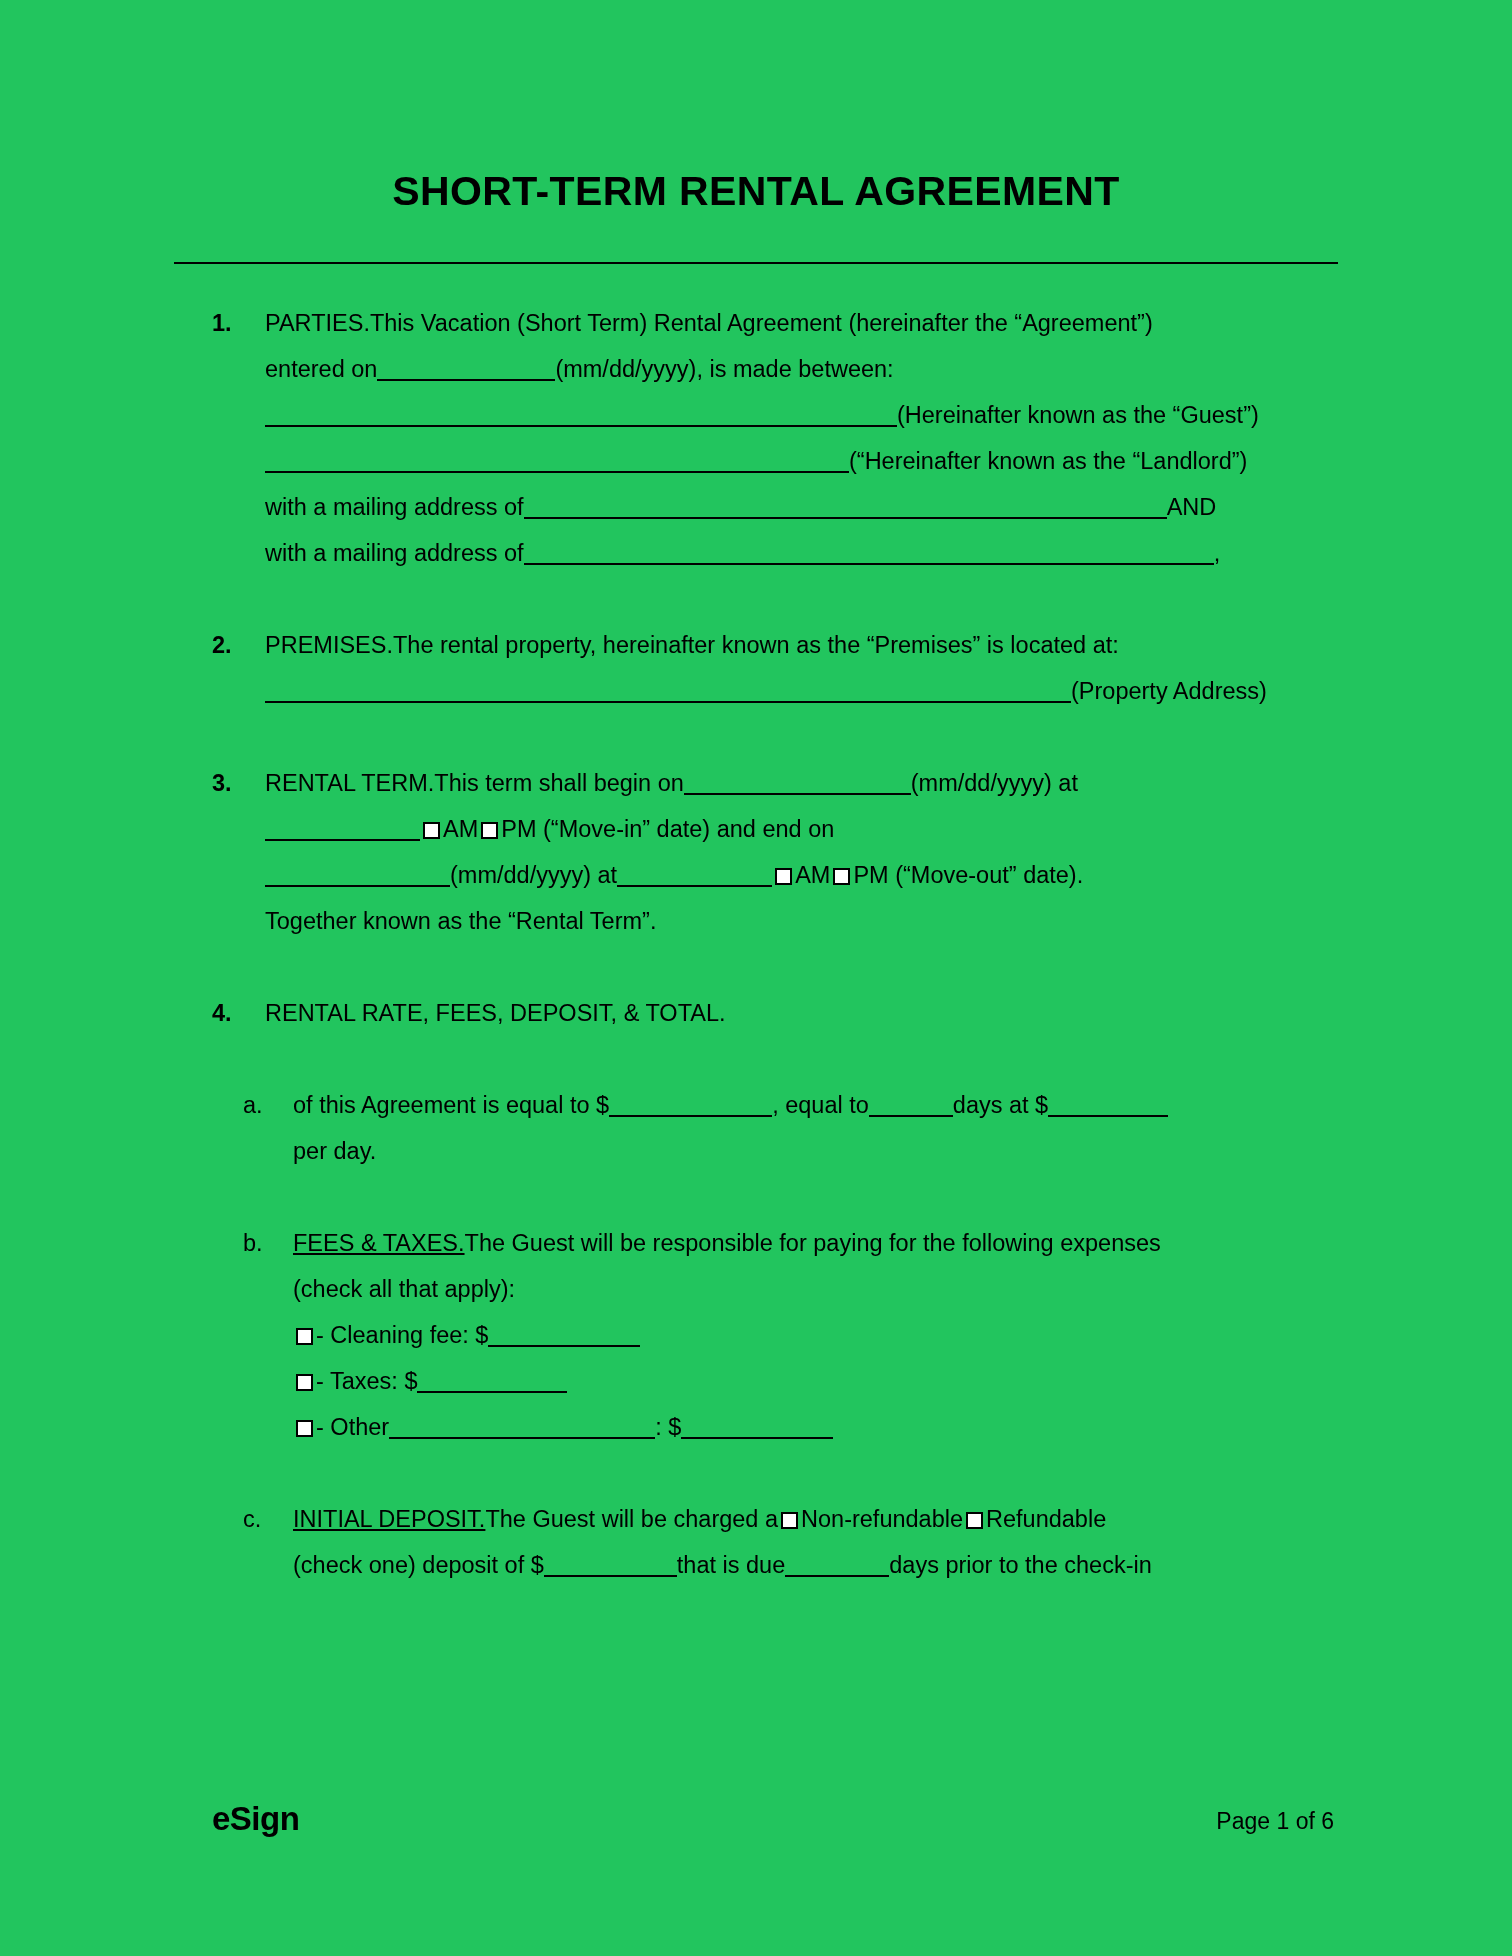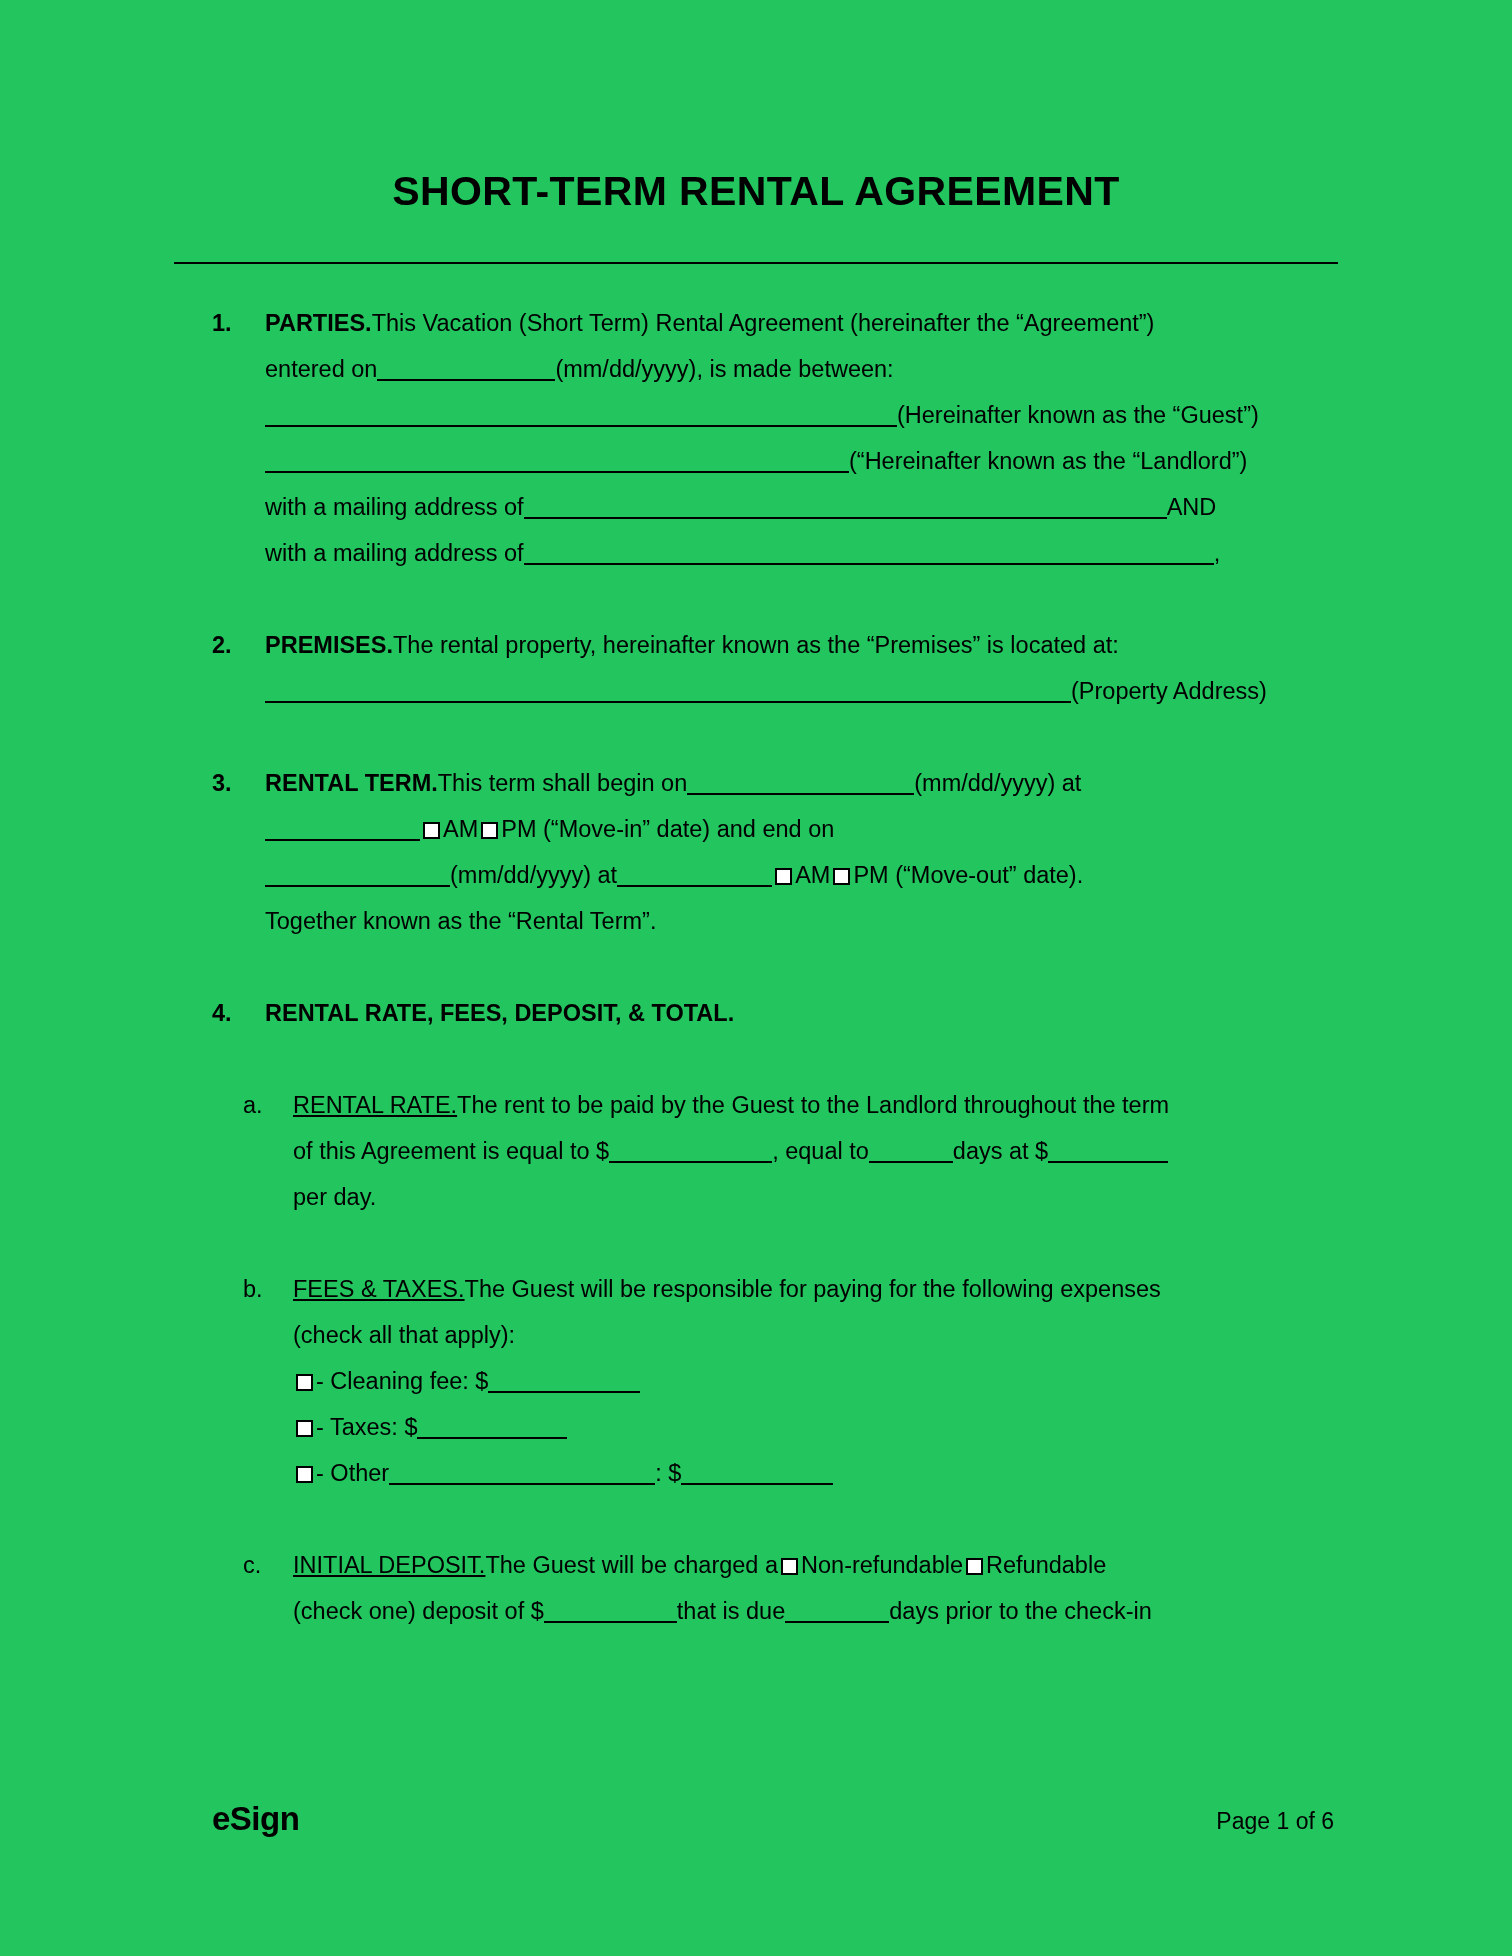--- a/index.html
+++ b/index.html
@@ -64,21 +64,21 @@
     text-align: left;
   }
   .clause .body-lines {
     display: block;
   }
   .line {
     white-space: nowrap;
     height: 46px;
     line-height: 46px;
   }
-  b.hd { font-weight: bold; text-align: right; }
+  b.hd { font-weight: normal; text-align: right; }
   u.hd { text-decoration: underline; }
 
   
   .fill {
     display: inline-block;
     border-bottom: 2px solid #000;
     vertical-align: -4px;
     height: 20px;
   }
 
@@ -164,21 +164,20 @@
       <div class="clause">
         <span class="num">4.</span>
         <div class="body-lines">
           <div class="line"><b class="hd">RENTAL RATE, FEES, DEPOSIT, &amp; TOTAL.</b></div>
         </div>
       </div>
       <div class="gap-md"></div>
       <div class="sub">
         <span class="let">a.</span>
         <div class="body-lines">
-          <div class="line"><u class="hd">RENTAL RATE.</u><span class="sp"> The rent to be paid by the Guest to the Landlord throughout the term</span></div>
           <div class="line"><span class="sp">of this Agreement is equal to $</span><span class="fill" style="width: 163px;"></span><span class="sp">, equal to </span><span class="fill" style="width: 84px;"></span><span class="sp"> days at $</span><span class="fill" style="width: 120px;"></span></div>
           <div class="line"><span class="sp">per day.</span></div>
         </div>
       </div>
       <div class="gap-md"></div>
       <div class="sub">
         <span class="let">b.</span>
         <div class="body-lines">
           <div class="line"><u class="hd">FEES &amp; TAXES.</u><span class="sp"> The Guest will be responsible for paying for the following expenses</span></div>
           <div class="line"><span class="sp">(check all that apply):</span></div>

